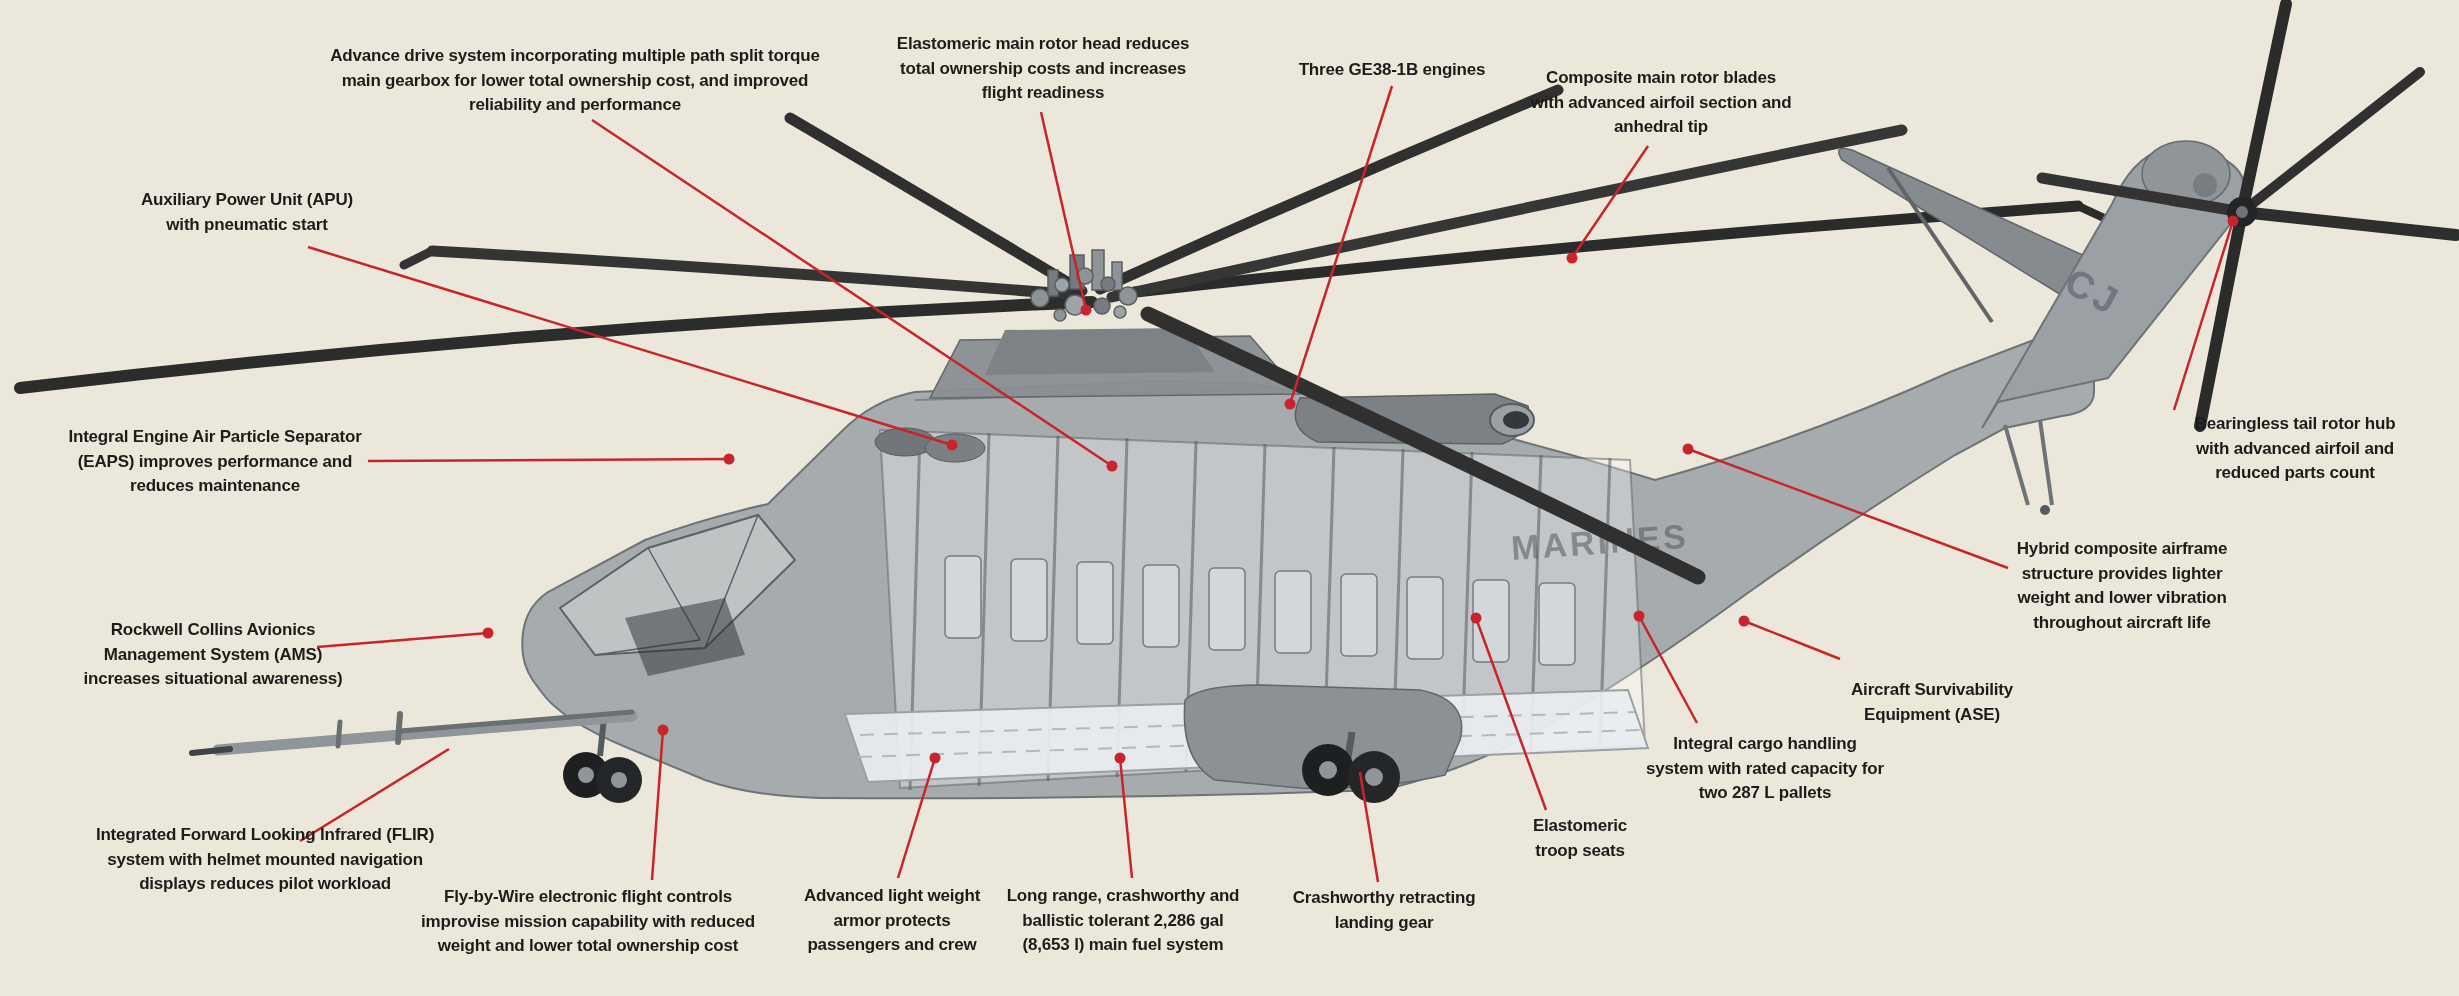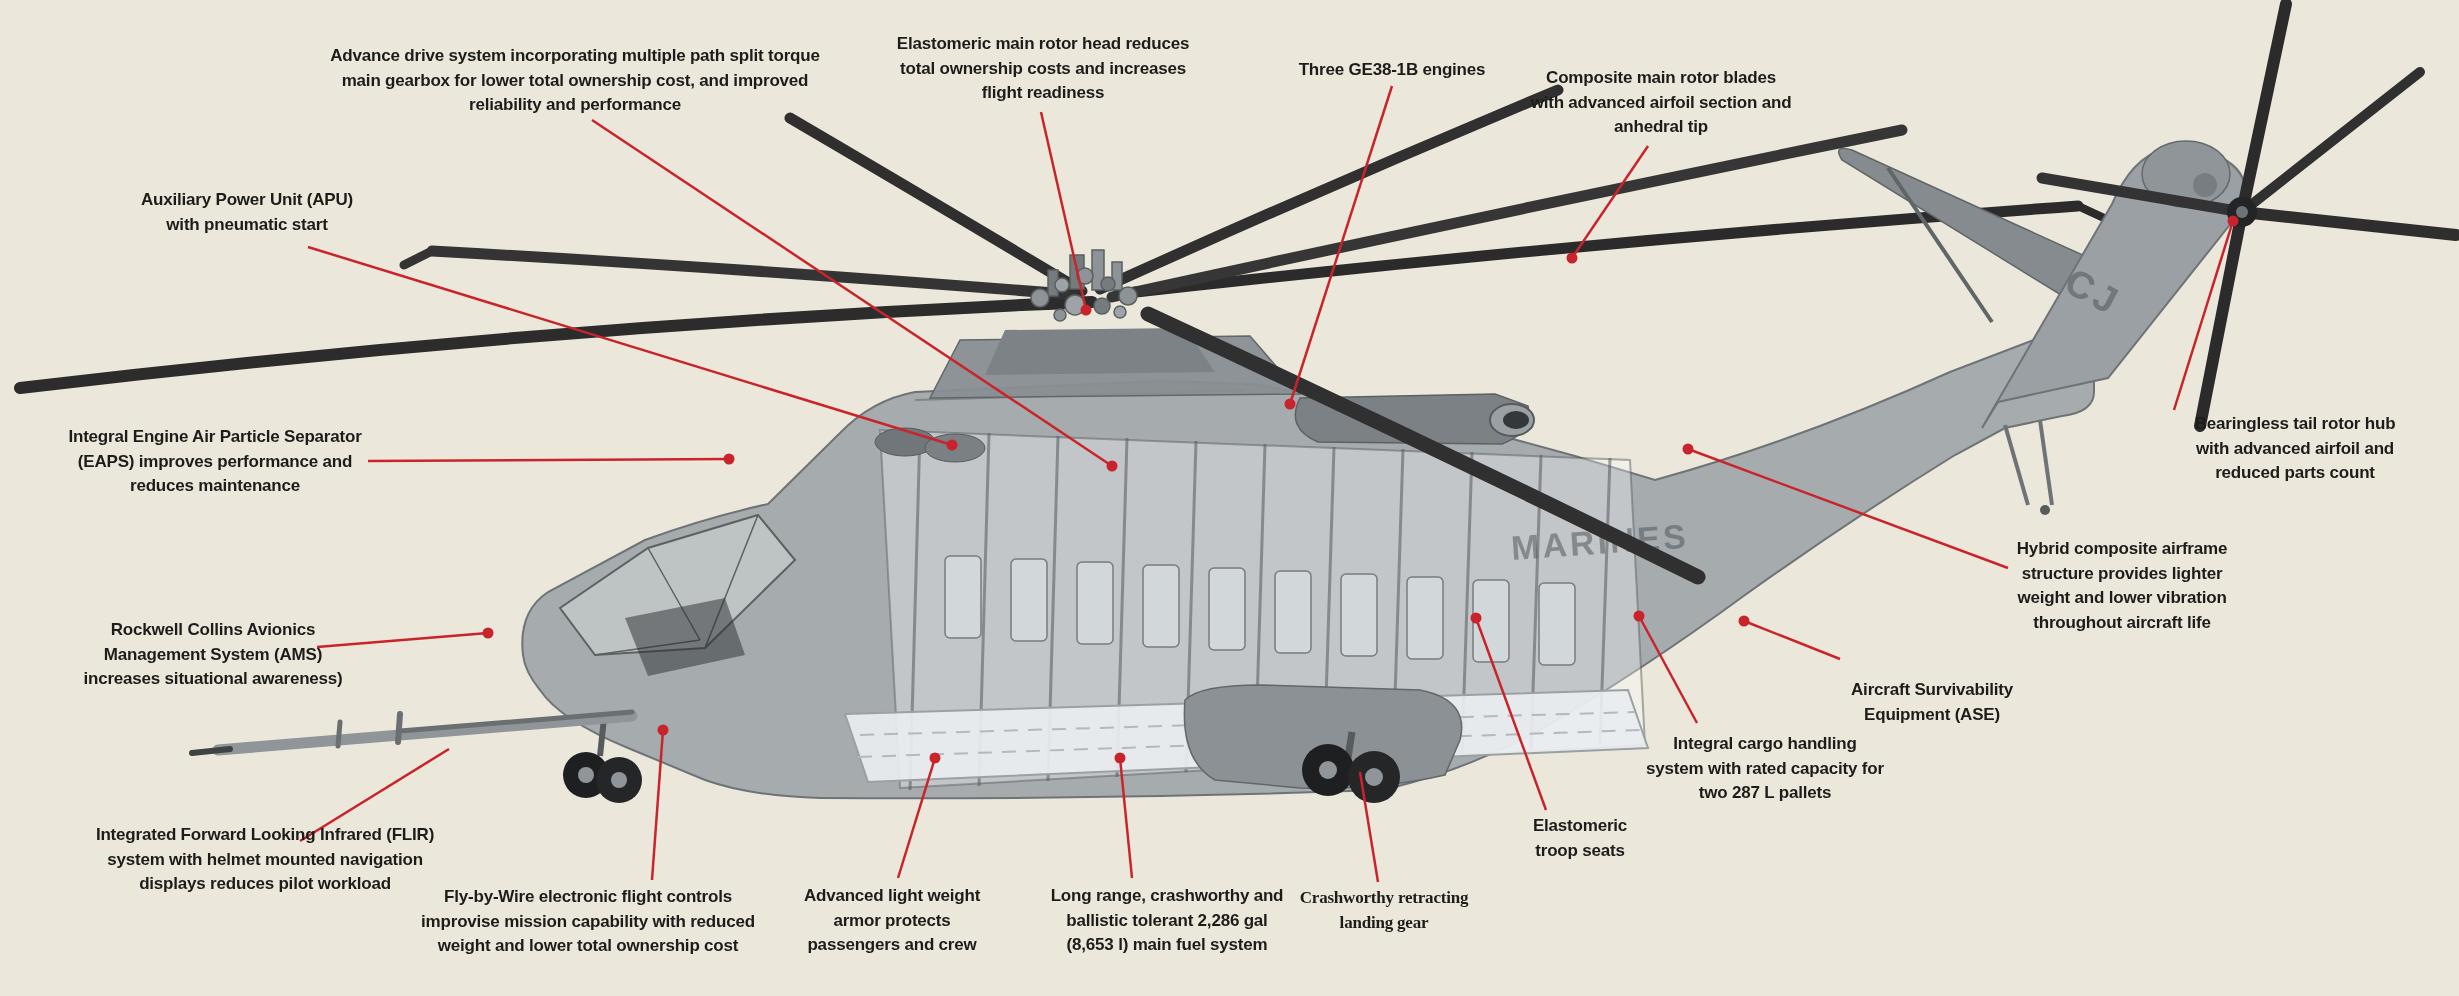--- a/index.html
+++ b/index.html
@@ -216,24 +216,24 @@
 increases situational awareness)</div>
     <div class="callout" style="left: 70px; top: 823px; width: 390px;">Integrated Forward Looking Infrared (FLIR)
 system with helmet mounted navigation
 displays reduces pilot workload</div>
     <div class="callout" style="left: 398px; top: 885px; width: 380px;">Fly-by-Wire electronic flight controls
 improvise mission capability with reduced
 weight and lower total ownership cost</div>
     <div class="callout" style="left: 772px; top: 884px; width: 240px;">Advanced light weight
 armor protects
 passengers and crew</div>
-    <div class="callout" style="left: 1003px; top: 884px; width: 240px; margin-left: 44px;">Long range, crashworthy and
+    <div class="callout" style="left: 1003px; top: 884px; width: 240px;">Long range, crashworthy and
 ballistic tolerant 2,286 gal
 (8,653 l) main fuel system</div>
-    <div class="callout" style="left: 1264px; top: 886px; width: 240px; font-family: Liberation Serif, serif;">Crashworthy retracting
+    <div class="callout" style="left: 1264px; top: 886px; width: 240px;">Crashworthy retracting
 landing gear</div>
     <div class="callout" style="left: 1460px; top: 814px; width: 240px;">Elastomeric
 troop seats</div>
     <div class="callout" style="left: 1630px; top: 732px; width: 270px;">Integral cargo handling
 system with rated capacity for
 two 287 L pallets</div>
     <div class="callout" style="left: 1812px; top: 678px; width: 240px;">Aircraft Survivability
 Equipment (ASE)</div>
     <div class="callout" style="left: 1997px; top: 537px; width: 250px;">Hybrid composite airframe
 structure provides lighter

